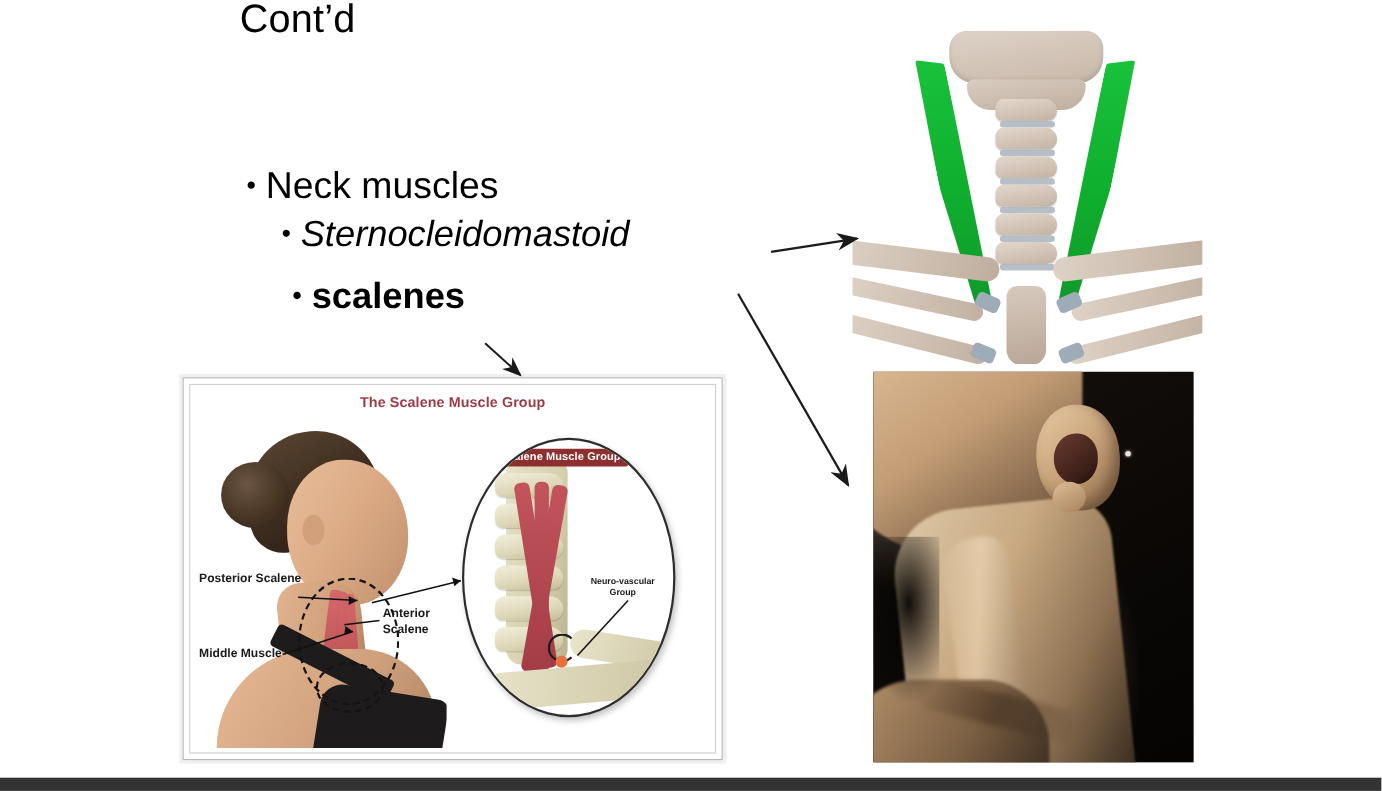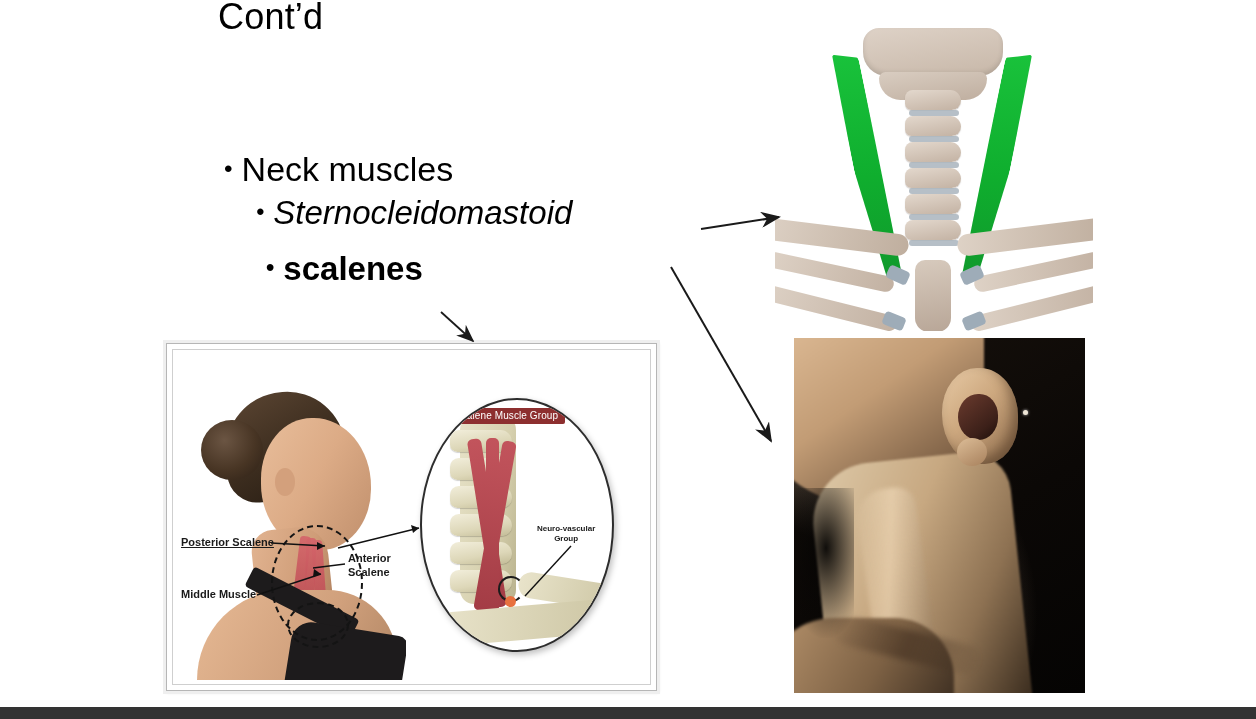--- a/index.html
+++ b/index.html
@@ -224,36 +224,36 @@
     border: 2px solid #1b1b1b;
     border-right-color: transparent;
   }
   #inset-label {
     position: absolute;
     left: 26px; top: 8px;
     padding: 2px 7px 3px 7px;
     background: #8d2f2f;
     color: #ffffff;
     font-size: 10px;
-    font-weight: 400;
+    font-weight: 700;
     border-radius: 2px;
     white-space: nowrap;
     letter-spacing: 0.1px;
   }
 
   
   .fig-label {
     position: absolute;
     font-size: 11px;
     font-weight: 600;
     color: #1a1a1a;
     white-space: pre-line;
     line-height: 1.25;
   }
-  #lbl-posterior-scalene { left: 8px;  top: 186px; text-decoration: underline; }
+  #lbl-posterior-scalene { left: 8px;  top: 170px; }
   #lbl-middle-scalene    { left: 8px;  top: 238px; }
   #lbl-anterior-scalene  { left: 175px; top: 202px; text-align: left; }
   #lbl-neurovascular     { left: 364px; top: 174px; font-size: 8px; font-weight: 600; text-align: center; line-height: 1.3;}
 
   
   #anatomy-illustration {
     position: absolute;
     left: 775px; top: 28px;
     width: 318px; height: 303px;
     background: #ffffff;
@@ -453,20 +453,21 @@
   <span class="bullet-dot">•</span><span>Sternocleidomastoid</span>
 </div>
 
 <div id="bullet-scalenes" class="bullet-l2">
   <span class="bullet-dot">•</span><span>scalenes</span>
 </div>
 
 <div id="scalene-figure">
   <div id="scalene-inner">
 
+    <div id="scalene-title">The Scalene Muscle Group</div>
 
     <div id="woman-photo">
       <div class="w-hair-top"></div>
       <div class="w-hair-bun"></div>
       <div class="w-face"></div>
       <div class="w-ear"></div>
       <div class="w-neck"></div>
       <div class="w-muscle m1"></div>
       <div class="w-muscle m2"></div>
       <div class="w-muscle m3"></div>

